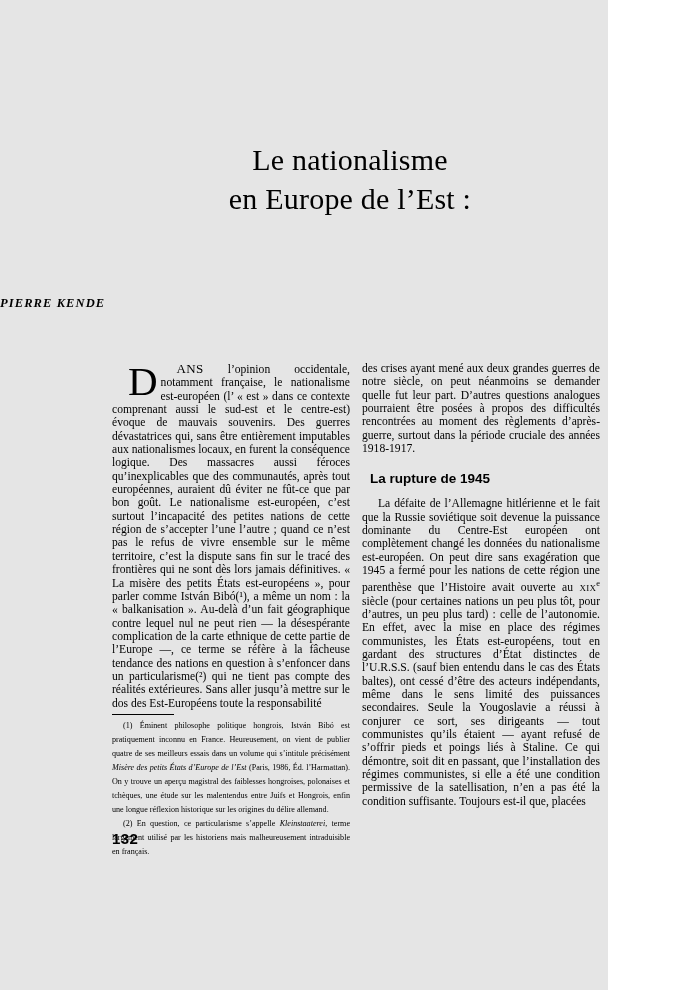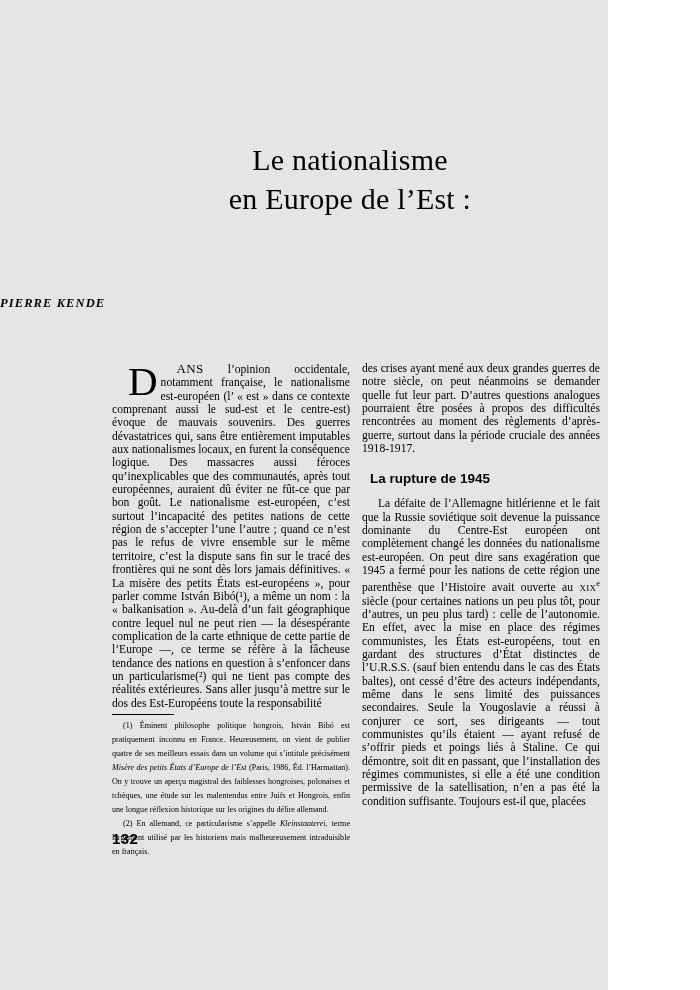--- a/index.html
+++ b/index.html
@@ -159,18 +159,18 @@
   <div class="col col-right">
     <p class="no-indent">des crises ayant mené aux deux grandes guerres de notre siècle, on peut néanmoins se demander quelle fut leur part. D’autres questions analogues pourraient être posées à propos des difficultés rencontrées au moment des règlements d’après-guerre, surtout dans la période cruciale des années 1918-1917.</p>
     <div class="sec-gap"></div>
     <h2 class="section-head">La rupture de 1945</h2>
     <p><span>La défaite de l’Allemagne hitlérienne et le fait que la Russie soviétique soit devenue la puissance dominante du Centre-Est européen ont complètement changé les données du nationalisme est-européen. On peut dire sans exagération que 1945 a fermé pour les nations de cette région une parenthèse que l’Histoire avait ouverte au </span><span class="smallcaps">xix</span><span class="sup">e</span><span> siècle (pour certaines nations un peu plus tôt, pour d’autres, un peu plus tard) : celle de l’autonomie. En effet, avec la mise en place des régimes communistes, les États est-européens, tout en gardant des structures d’État distinctes de l’U.R.S.S. (sauf bien entendu dans le cas des États baltes), ont cessé d’être des acteurs indépendants, même dans le sens limité des puissances secondaires. Seule la Yougoslavie a réussi à conjurer ce sort, ses dirigeants — tout communistes qu’ils étaient — ayant refusé de s’offrir pieds et poings liés à Staline. Ce qui démontre, soit dit en passant, que l’installation des régimes communistes, si elle a été une condition permissive de la satellisation, n’en a pas été la condition suffisante. Toujours est-il que, placées</span></p>
   </div>
 
   <div class="footnotes">
     <div class="fn-rule"></div>
     <p><span>(1)</span><span> Éminent philosophe politique hongrois, István Bibó est pratiquement inconnu en France. Heureusement, on vient de publier quatre de ses meilleurs essais dans un volume qui s’intitule précisément </span><i>Misère des petits États d’Europe de l’Est</i><span> (Paris, 1986, Éd. l’Harmattan). On y trouve un aperçu magistral des faiblesses hongroises, polonaises et tchèques, une étude sur les malentendus entre Juifs et Hongrois, enfin une longue réflexion historique sur les origines du délire allemand.</span></p>
-    <p><span>(2)</span><span> En allemand, ce particularisme s’appelle </span><i>Kleinstaaterei</i><span>, terme largement utilisé par les historiens mais malheureusement intraduisible en français.</span></p>
+    <p><span>(2)</span><span> En question, ce particularisme s’appelle </span><i>Kleinstaaterei</i><span>, terme largement utilisé par les historiens mais malheureusement intraduisible en français.</span></p>
   </div>
 
   <div class="folio">132</div>
 
 </div>
 
 </body></html>

